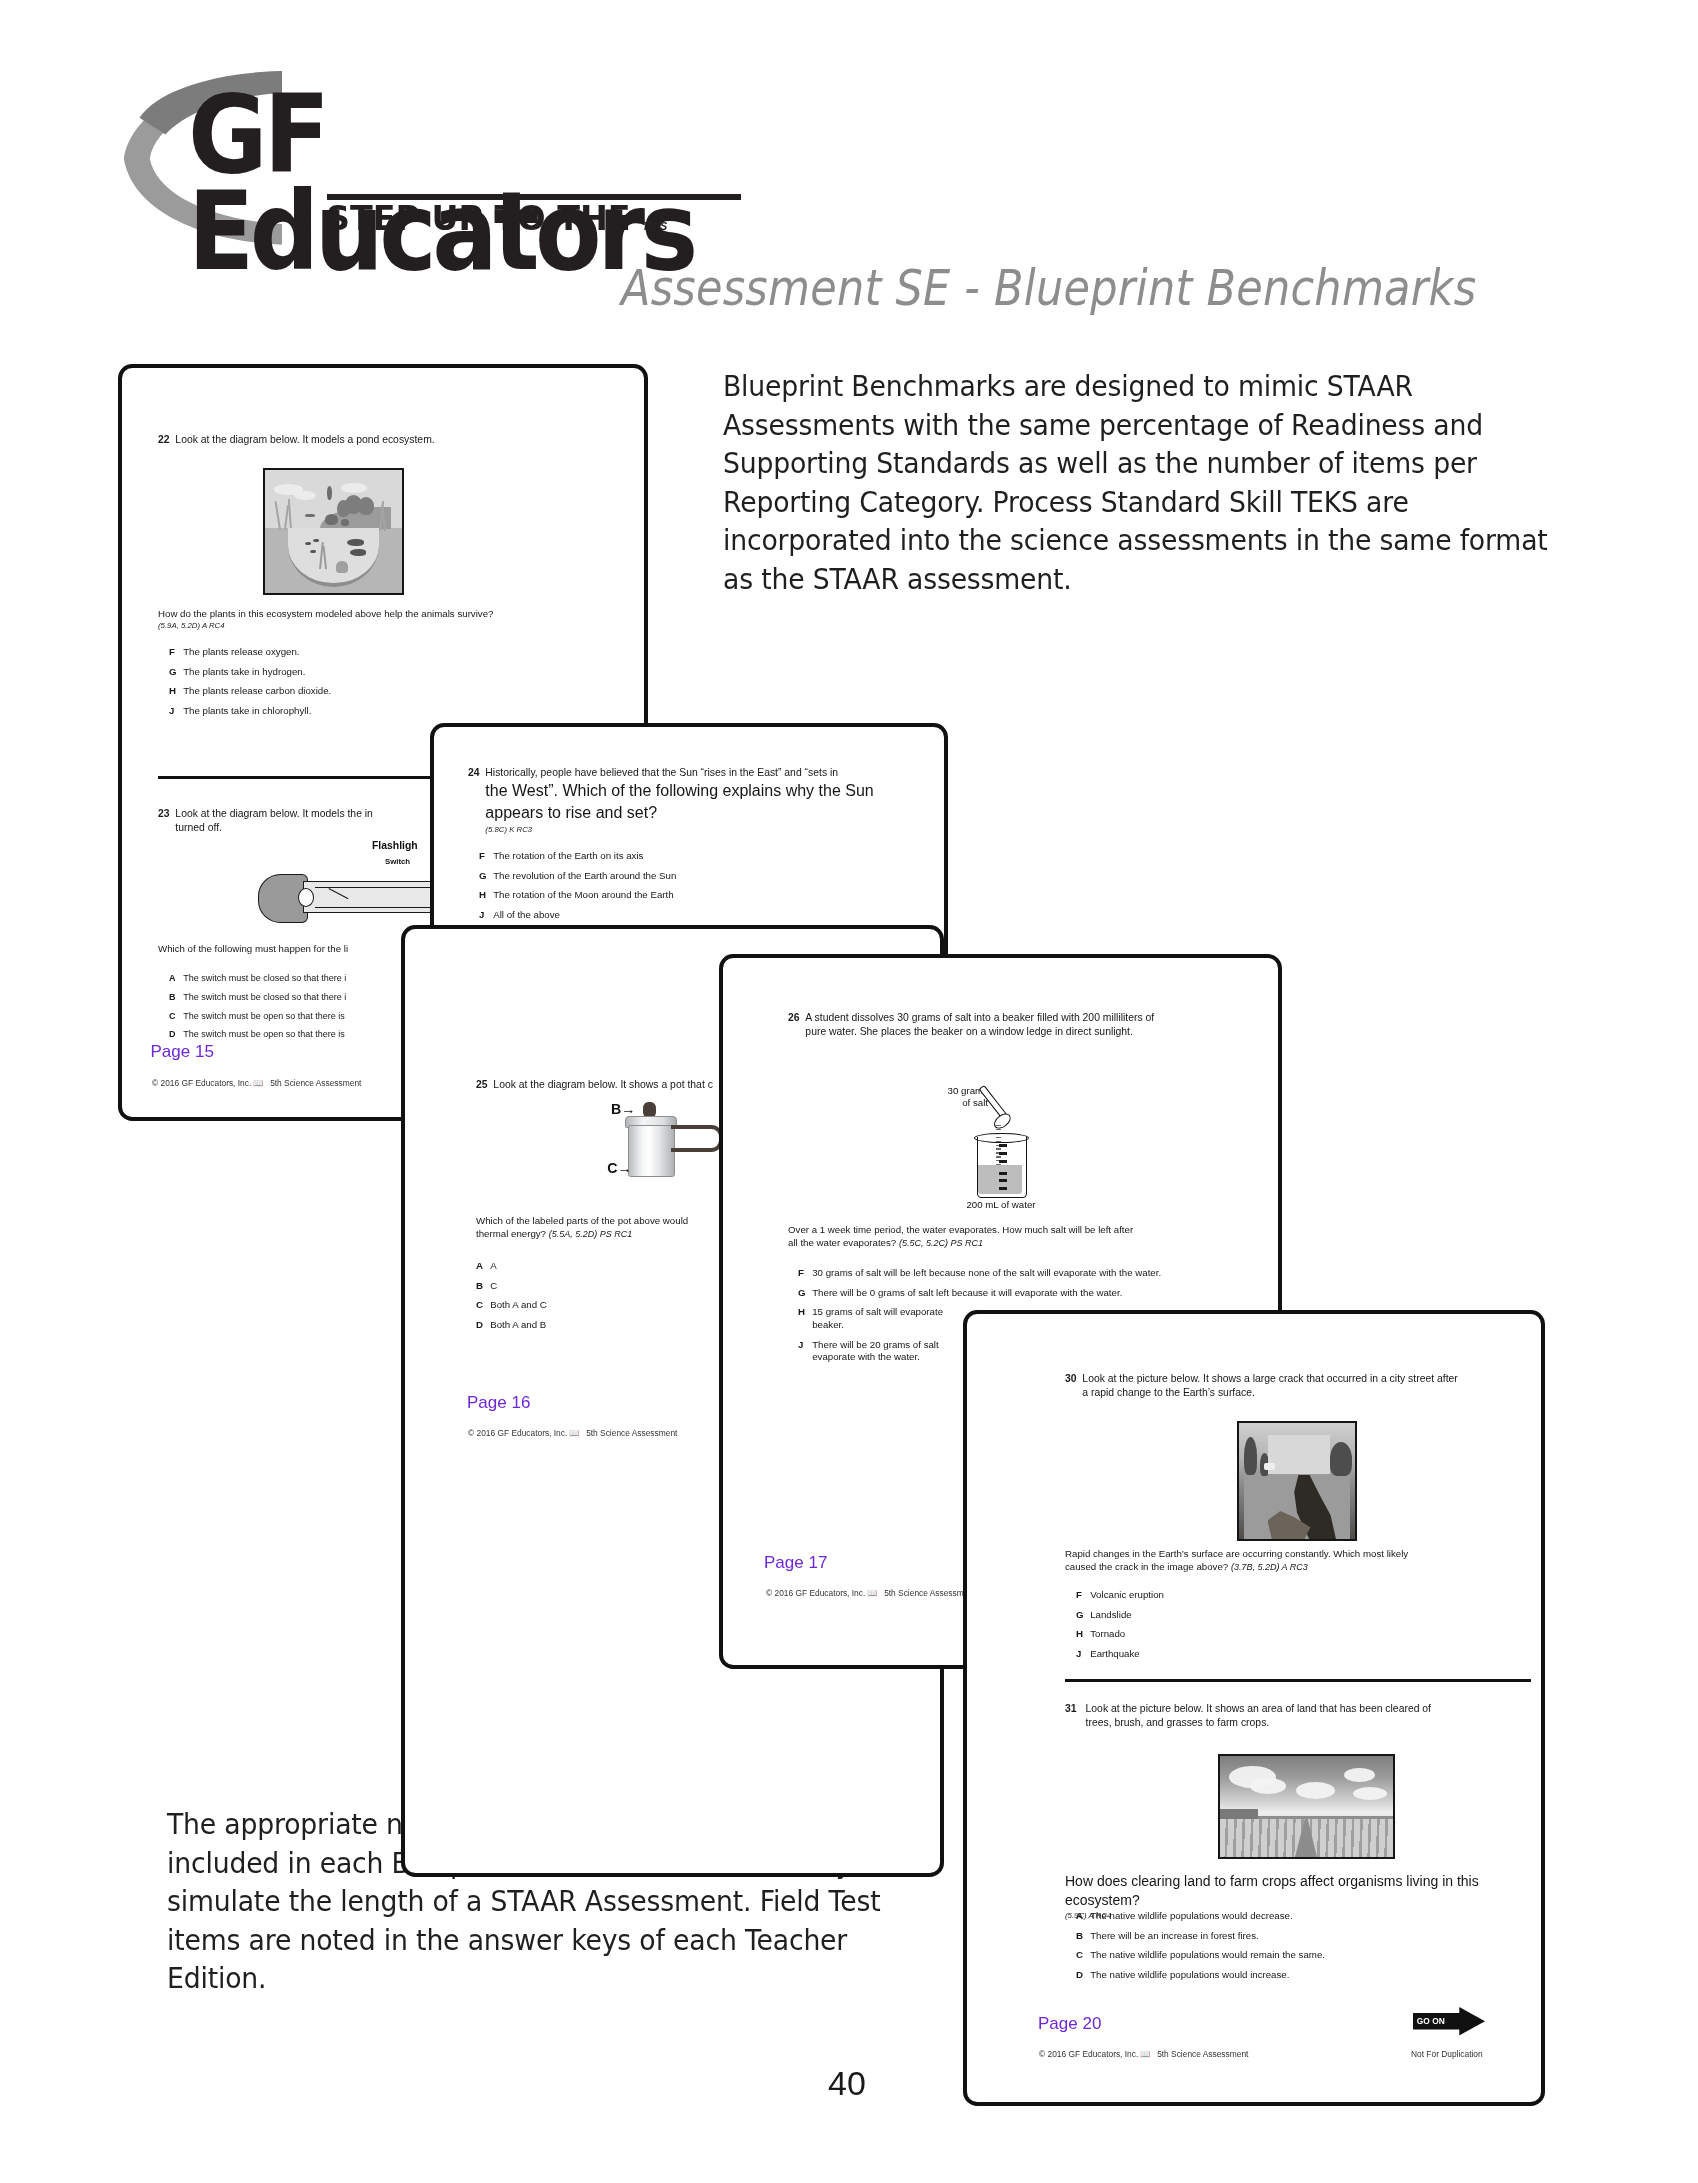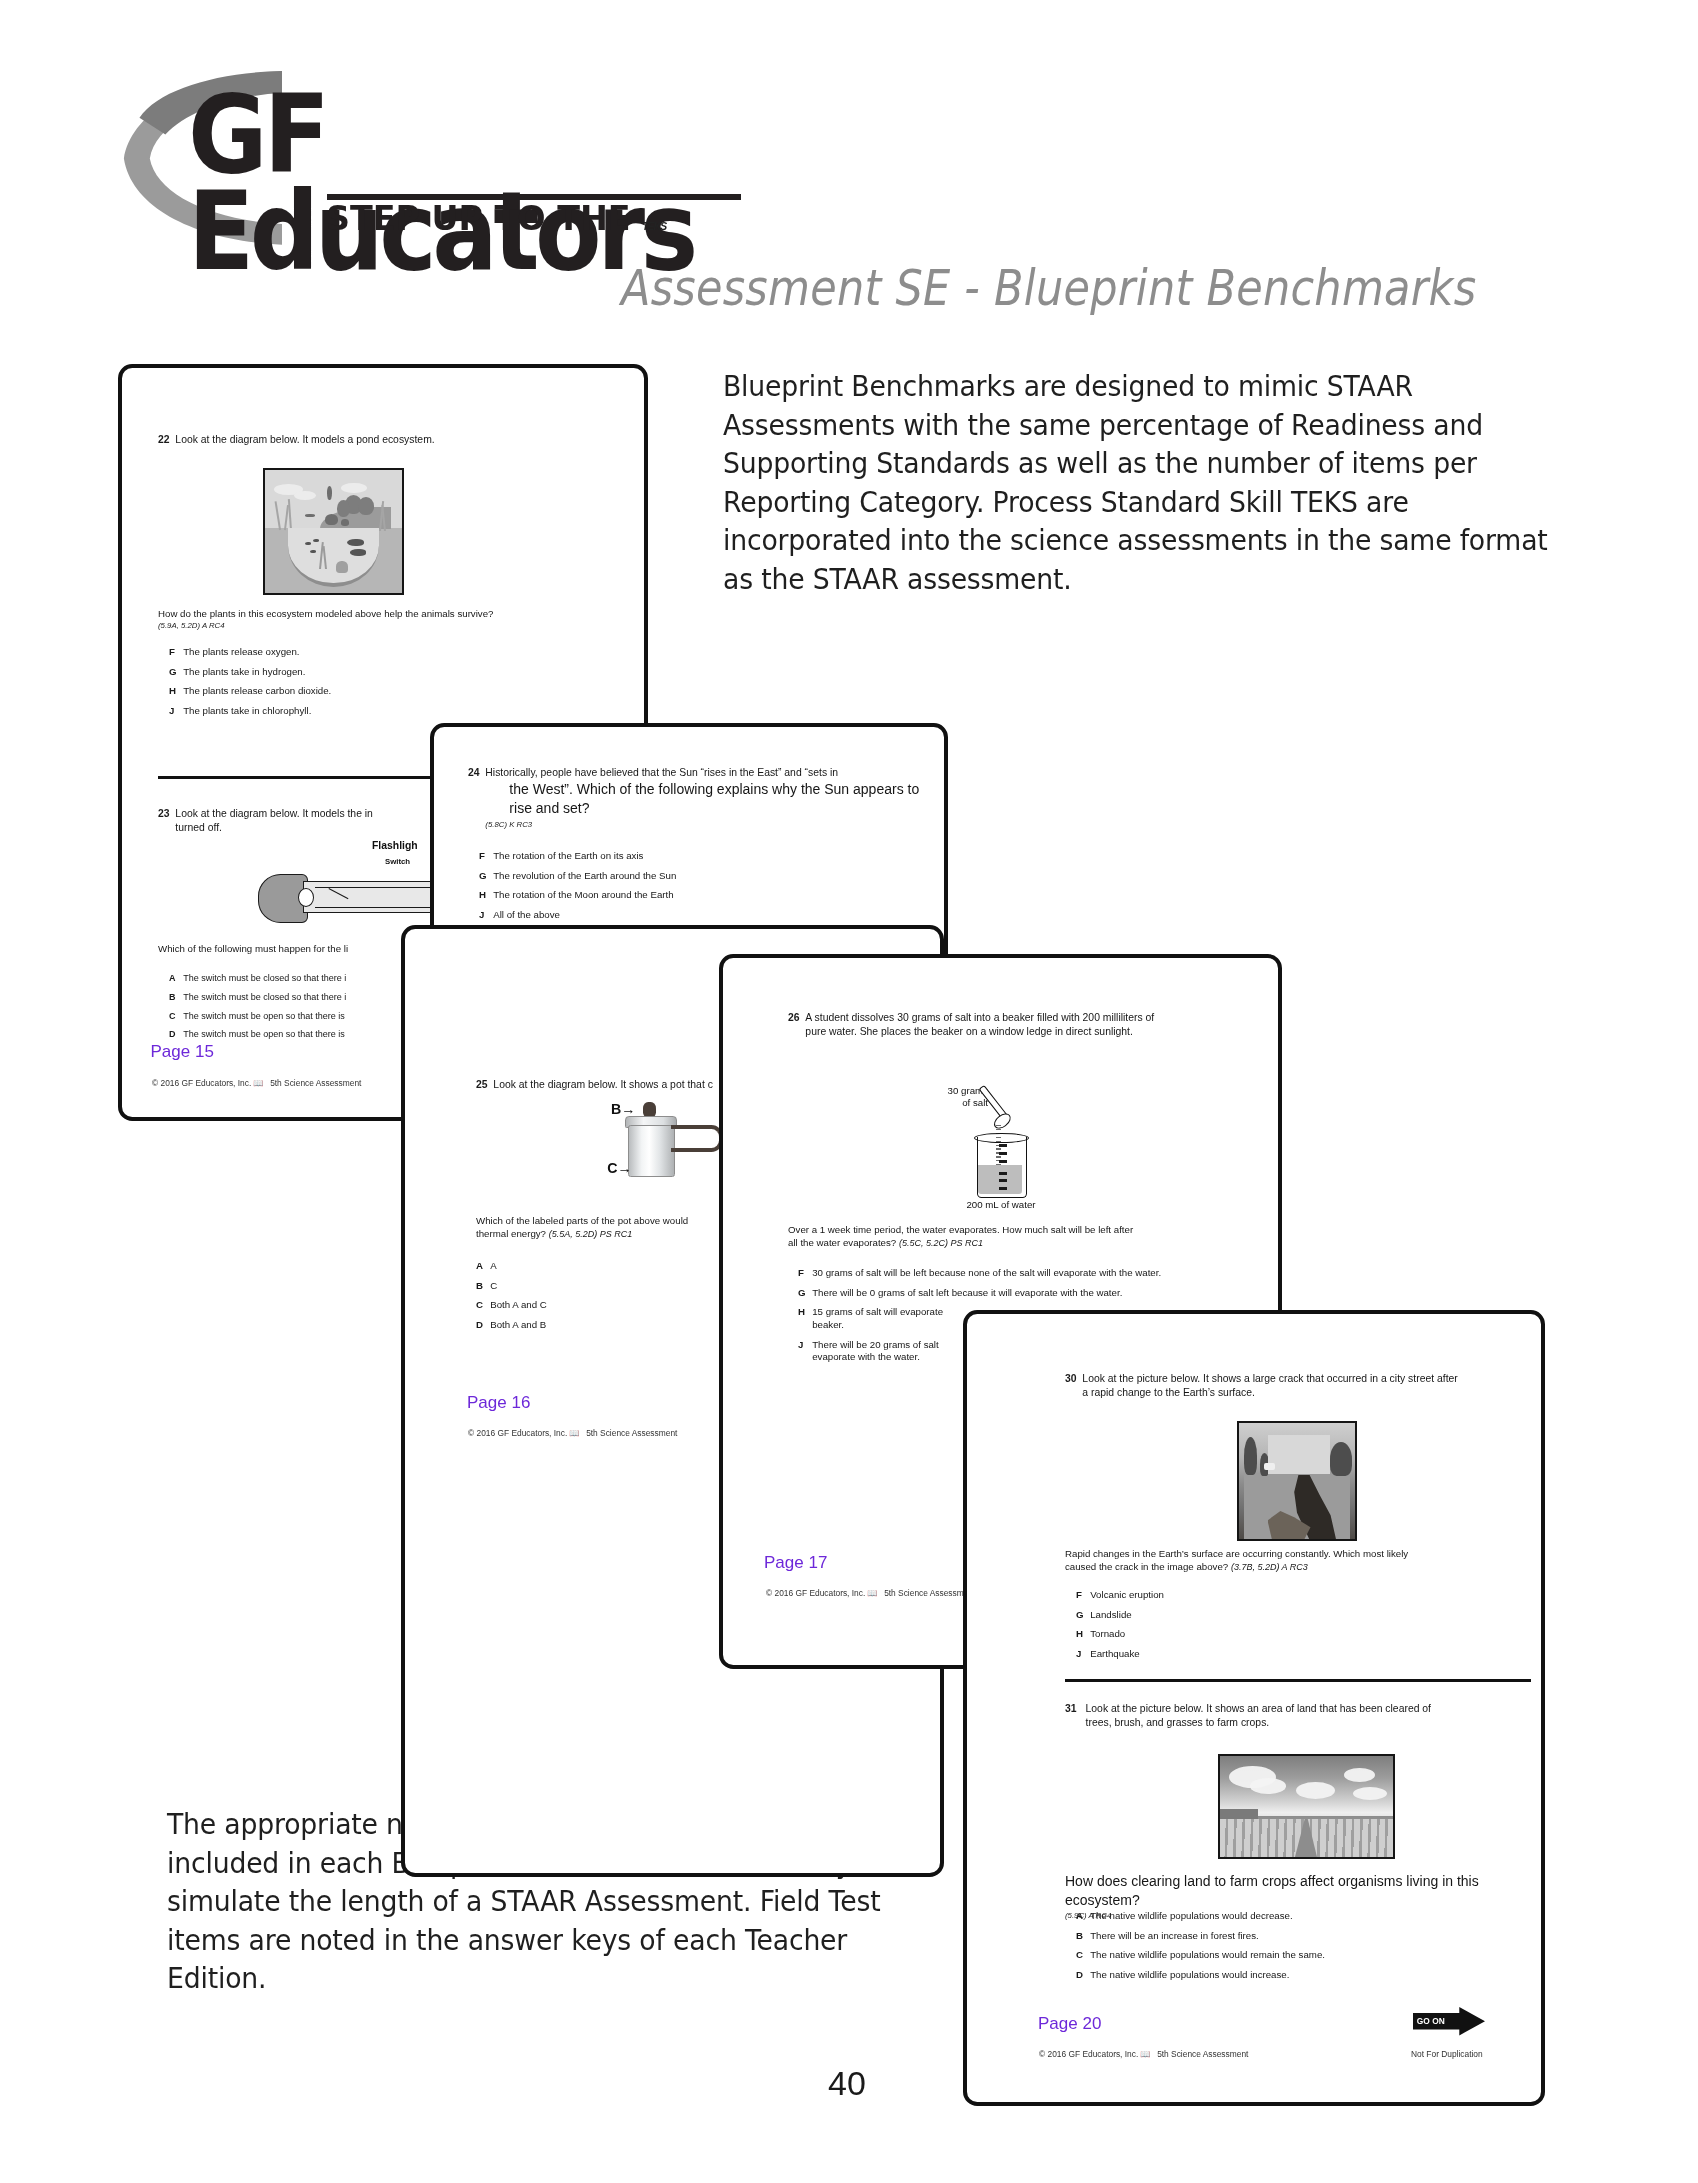--- a/index.html
+++ b/index.html
@@ -345,21 +345,21 @@
   </div>
 </div>
 
 <div class="abs card" style="left:430px; top:723px; width:518px; height:731px; z-index:20;">
   <div class="card-inner">
     <div class="q" style="left:34px; top:39px; width:453px;">
       <div class="qhead">
         <span class="qnum" style="font-size:10.4px;">24</span>
         <div>
           <div class="qtext" style="font-size:10.4px;">Historically, people have believed that the Sun “rises in the East” and “sets in</div>
-          <div class="qtext" style="font-size:14px;margin-left:24px;">the West”.  Which of the following explains why the Sun appears to rise and set?</div>
+          <div class="qtext" style="font-size:16px;">the West”.  Which of the following explains why the Sun appears to rise and set?</div>
           <div class="teks" style="font-size:7.8px; margin-top:1.9px;">(5.8C) K RC3</div>
         </div>
       </div>
     </div>
 
     <div class="q choices" style="left:45px; top:123px; width:453px;">
       <div class="choice">
         <span class="clabel" style="font-size:9.7px;">F</span>
         <span class="ctext" style="font-size:9.7px;">The rotation of the Earth on its axis</span>
       </div>

